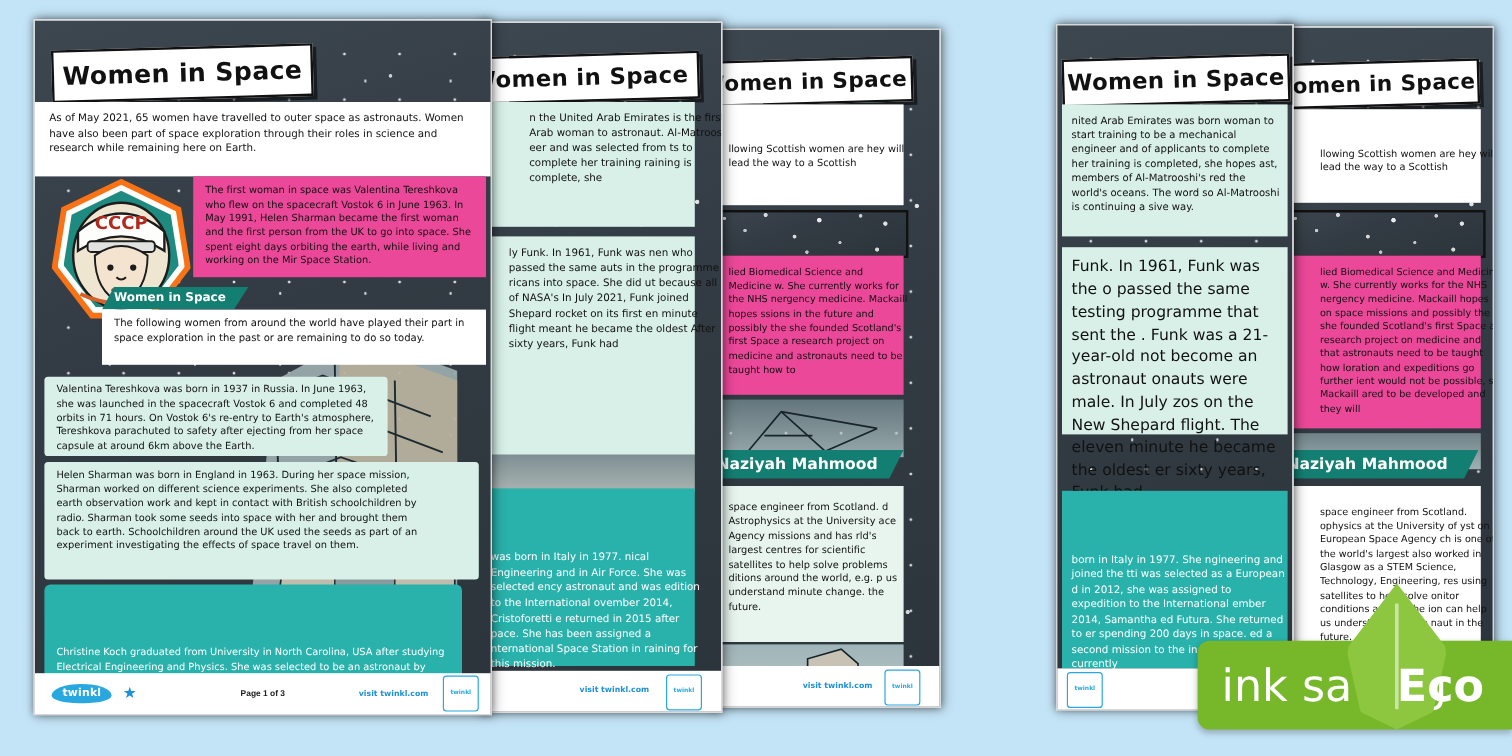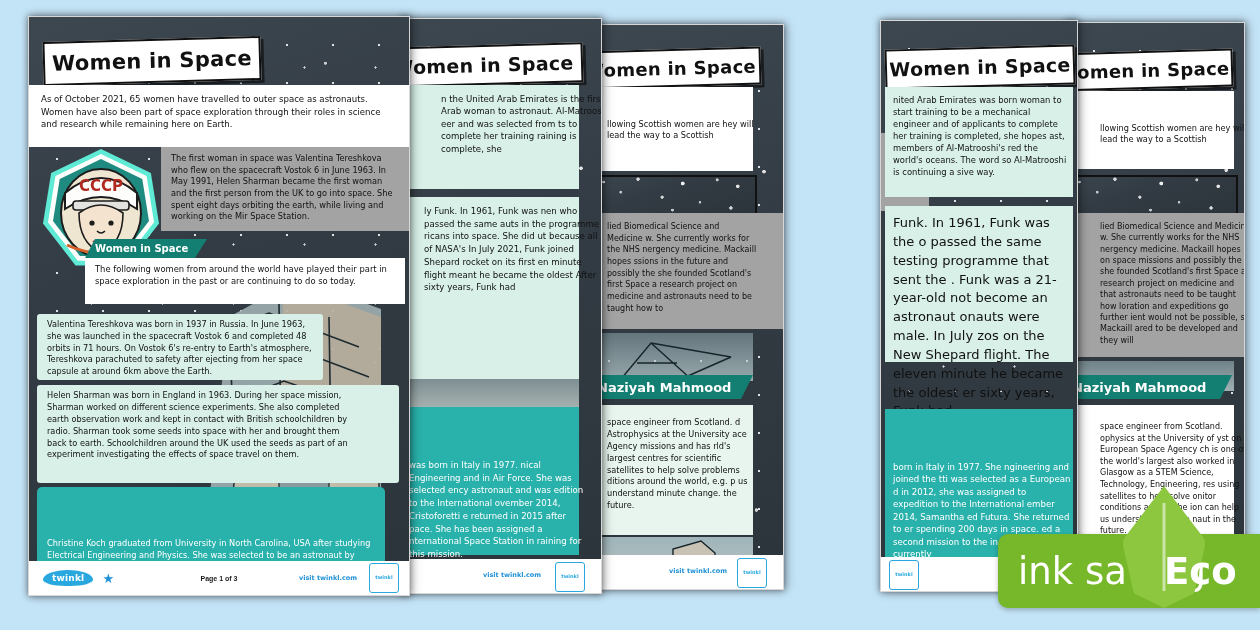--- a/index.html
+++ b/index.html
@@ -51,21 +51,21 @@
     transform:rotate(-1.6deg);
     box-shadow:3px 3px 0 rgba(0,0,0,.55);
     display:flex;align-items:center;justify-content:center;
     font-weight:700;color:#111;white-space:nowrap;
     font-family:"DejaVu Sans", sans-serif;
     letter-spacing:.3px;
   }
 
   .white-box{position:absolute;background:#fff;}
   .mint-box{position:absolute;background:#d8f0e8;}
-  .teal-box{position:absolute;background:#a3a3a3;padding-left:48px;}
+  .teal-box{position:absolute;background:#ec4899;}
   .solid-teal-box{position:absolute;background:#29b1ab;color:#fff;}
   .para{
     color:#111;line-height:1.30;
     font-family:"DejaVu Sans", sans-serif;
   }
   .solid-teal-box .para{color:#fff;margin-top:46px;}
 
   .band{
     position:absolute;background:#137f72;color:#fff;
     font-weight:700;display:flex;align-items:center;
@@ -74,21 +74,21 @@
     font-family:"DejaVu Sans", sans-serif;
   }
   .band.left-notch{
     clip-path:polygon(10px 0, 100% 0, calc(100% - 12px) 100%, 0 100%);
   }
 
   
   .cosmonaut{
     position:absolute;
     clip-path:polygon(50% 0,93% 20%,100% 62%,72% 97%,28% 97%,0 62%,7% 20%);
-    background:#5eead4;
+    background:#f97316;
     display:flex;align-items:center;justify-content:center;
   }
   .cosmonaut .inner{
     position:absolute;left:5px;top:5px;right:5px;bottom:5px;
     clip-path:polygon(50% 0,93% 20%,100% 62%,72% 97%,28% 97%,0 62%,7% 20%);
     background:#fdfdfb;
   }
   .cosmonaut .inner2{
     position:absolute;left:10px;top:10px;right:10px;bottom:10px;
     clip-path:polygon(50% 0,93% 20%,100% 62%,72% 97%,28% 97%,0 62%,7% 20%);
@@ -327,21 +327,21 @@
         <path d="M210 430 L350 430 L350 578 L190 578 Z" fill="#c9c3b2" stroke="#1d2a2f" stroke-width="1.4"></path>
         <path d="M250 440 L300 440 L300 500 L250 500 Z" fill="#8fa0a3" stroke="#1d2a2f" stroke-width="1.2"></path>
       </g>
     </svg>
 
     <div class="title-plate" style="left:14px;top:22px;width:214px;height:40px;font-size:21px;">
       <span>Women in Space</span>
     </div>
 
     <div class="white-box" style="left:0px;top:68px;width:380px;height:62px;">
-      <div class="para" style="position:absolute;left:12px;top:8px;width:356px;font-size:8.6px;line-height:1.48;">As of October 2021, 65 women have travelled to outer space as astronauts. Women have also been part of space exploration through their roles in science and research while remaining here on Earth.</div>
+      <div class="para" style="position:absolute;left:12px;top:8px;width:356px;font-size:8.6px;line-height:1.48;">As of May 2021, 65 women have travelled to outer space as astronauts. Women have also been part of space exploration through their roles in science and research while remaining here on Earth.</div>
     </div>
 
     <div class="cosmonaut" style="left:14px;top:132px;width:116px;height:120px;">
       <div class="inner"></div>
       <div class="inner2"></div>
       <svg width="96" height="104" viewBox="0 0 96 104">
         <ellipse cx="48" cy="56" rx="40" ry="44" fill="#efe6d2" stroke="#1c1c1c" stroke-width="2"></ellipse>
         <path d="M12 36 Q48 6 84 36 L84 52 Q48 28 12 52 Z" fill="#fdfdfb" stroke="#1c1c1c" stroke-width="2"></path>
         <rect x="20" y="44" width="56" height="9" rx="3" fill="#e2e2de" stroke="#1c1c1c" stroke-width="1.6"></rect>
         <path d="M26 56 Q48 40 70 56 Q70 86 48 96 Q26 86 26 56 Z" fill="#f4e4cf" stroke="#1c1c1c" stroke-width="1.6"></path>
@@ -356,21 +356,21 @@
 
     <div class="teal-box" style="left:132px;top:130px;width:244px;height:84px;">
       <div class="para" style="position:absolute;left:10px;top:6px;width:226px;font-size:8.2px;line-height:1.42;">The first woman in space was Valentina Tereshkova who flew on the spacecraft Vostok 6 in June 1963. In May 1991, Helen Sharman became the first woman and the first person from the UK to go into space. She spent eight days orbiting the earth, while living and working on the Mir Space Station.</div>
     </div>
 
     <div class="band left-notch" style="left:56px;top:222px;width:112px;height:19px;font-size:10px;">
       <span>Women in Space</span>
     </div>
 
     <div class="white-box" style="left:56px;top:241px;width:320px;height:46px;">
-      <div class="para" style="position:absolute;left:10px;top:5px;width:306px;font-size:8.4px;line-height:1.46;">The following women from around the world have played their part in space exploration in the past or are continuing to do so today.</div>
+      <div class="para" style="position:absolute;left:10px;top:5px;width:306px;font-size:8.4px;line-height:1.46;">The following women from around the world have played their part in space exploration in the past or are remaining to do so today.</div>
     </div>
 
     <div class="mint-box" style="left:8px;top:297px;width:286px;height:66px;border-radius:3px;">
       <div class="para" style="position:absolute;left:10px;top:5px;width:268px;font-size:8.2px;line-height:1.44;">Valentina Tereshkova was born in 1937 in Russia. In June 1963, she was launched in the spacecraft Vostok 6 and completed 48 orbits in 71 hours. On Vostok 6's re-entry to Earth's atmosphere, Tereshkova parachuted to safety after ejecting from her space capsule at around 6km above the Earth.</div>
     </div>
 
     <div class="mint-box" style="left:8px;top:368px;width:362px;height:98px;border-radius:3px;">
       <div class="para" style="position:absolute;left:10px;top:5px;width:302px;font-size:8.2px;line-height:1.45;">Helen Sharman was born in England in 1963. During her space mission, Sharman worked on different science experiments. She also completed earth observation work and kept in contact with British schoolchildren by radio. Sharman took some seeds into space with her and brought them back to earth. Schoolchildren around the UK used the seeds as part of an experiment investigating the effects of space travel on them.</div>
     </div>
 

